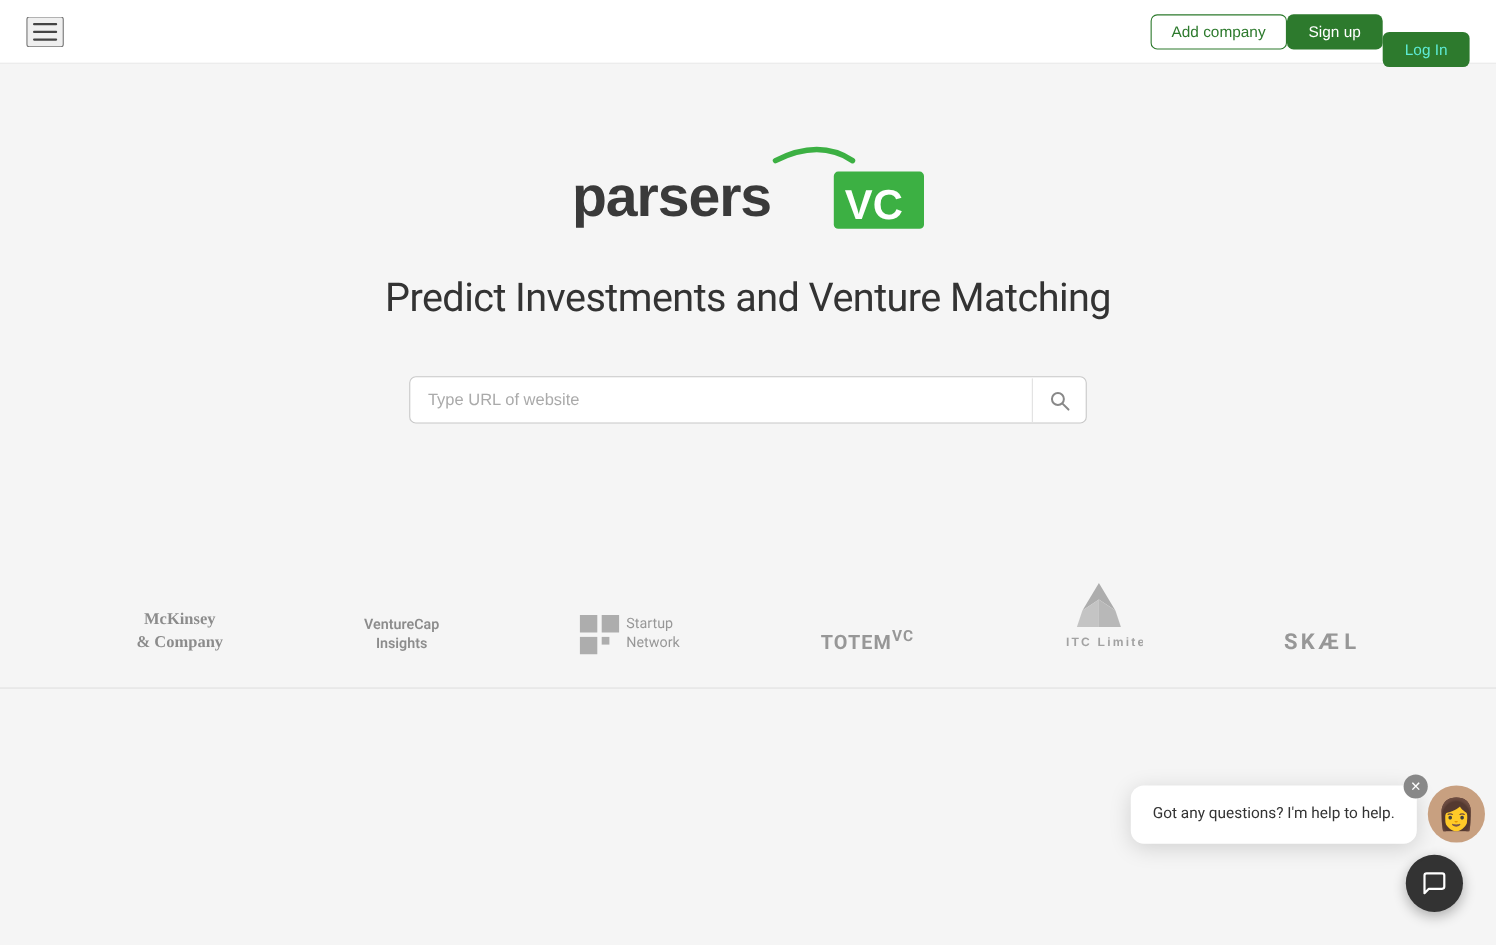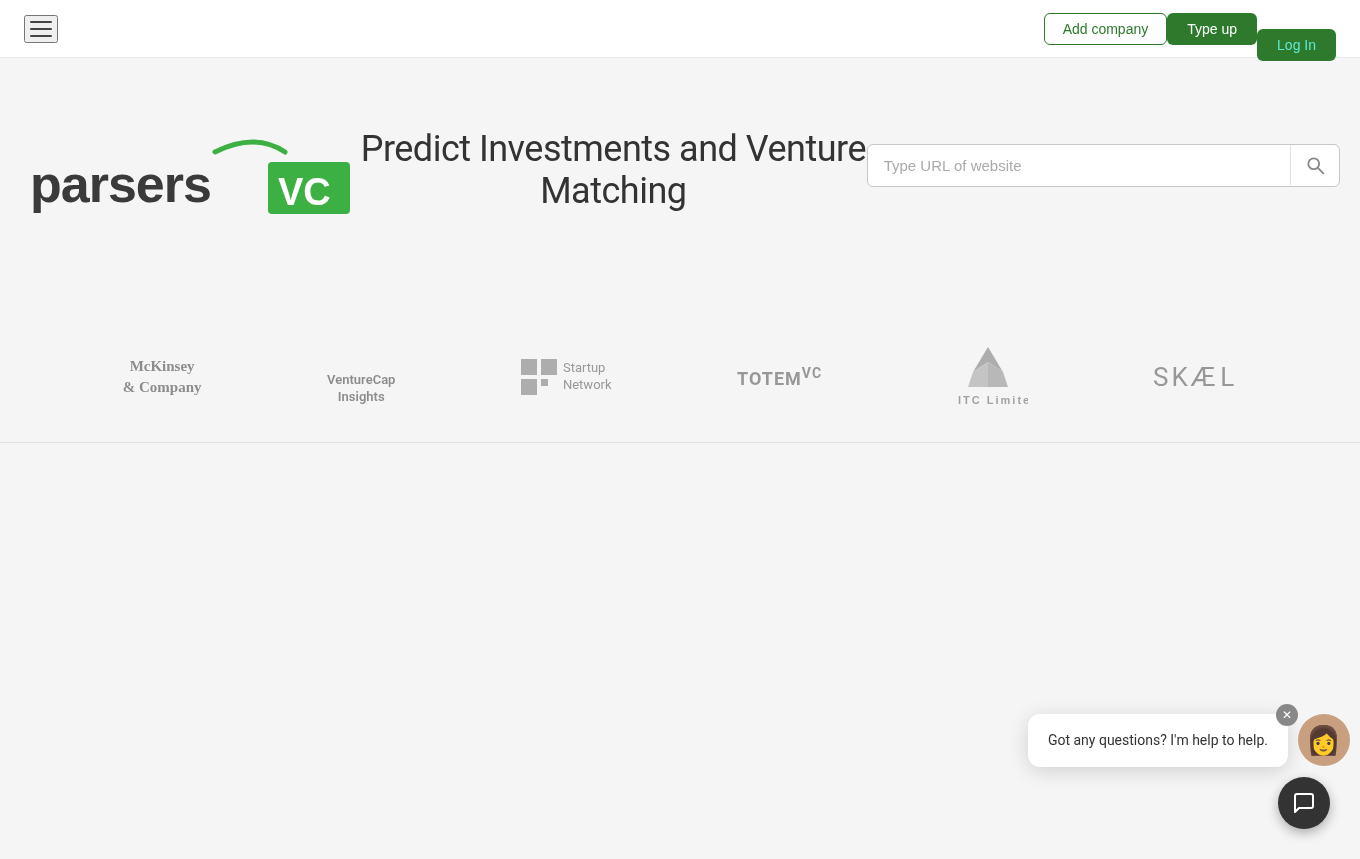--- a/index.html
+++ b/index.html
@@ -67,21 +67,21 @@
       padding: 8px 20px;
       font-size: 14px;
       cursor: pointer;
       font-weight: 500;
       margin-top: 32px;
     }
 
     
     .hero {
       display: flex;
-      flex-direction: row;
+      flex-direction: column;
       align-items: center;
       padding: 70px 20px 60px;
       background: #f5f5f5;
     }
 
     
     .logo-container {
       margin-bottom: 28px;
     }
     .logo-svg {
@@ -132,21 +132,21 @@
       justify-content: center;
     }
     .search-icon-svg {
       width: 20px;
       height: 20px;
     }
 
     
     .logos-bar {
       display: flex;
-      align-items: center;
+      align-items: flex-end;
       justify-content: space-around;
       width: 100%;
       padding: 20px 60px 30px;
       background: #f5f5f5;
       border-bottom: 1px solid #e0e0e0;
     }
     .logo-item {
       display: flex;
       align-items: center;
       justify-content: center;
@@ -176,22 +176,22 @@
       align-items: center;
       gap: 6px;
     }
     .totem-vc-text {
       font-size: 18px;
       font-weight: 700;
       color: #666;
       letter-spacing: 1px;
     }
     .skael-text {
-      font-size: 26px;
-      font-weight: 400;
+      font-size: 20px;
+      font-weight: 700;
       color: #666;
       letter-spacing: 3px;
     }
 
     
     .chat-widget {
       position: fixed;
       bottom: 30px;
       right: 30px;
       display: flex;
@@ -261,21 +261,21 @@
 
 <div class="header">
   <button class="hamburger">
     <span></span>
     <span></span>
     <span></span>
   </button>
 
   <div class="header-actions">
     <button class="btn-add-company">Add company</button>
-    <button class="btn-signup">Type up</button>
+    <button class="btn-signup">Sign up</button>
     <button class="btn-login">Log In</button>
   </div>
 </div>
 
 <div class="hero">
 
   <div class="logo-container">
     <svg class="logo-svg" viewBox="0 0 340 90" xmlns="http://www.w3.org/2000/svg">
 
       <text x="10" y="68" font-family="Arial Black, sans-serif" font-size="52" font-weight="900" fill="#3a3a3a" letter-spacing="-1">parsers</text>

